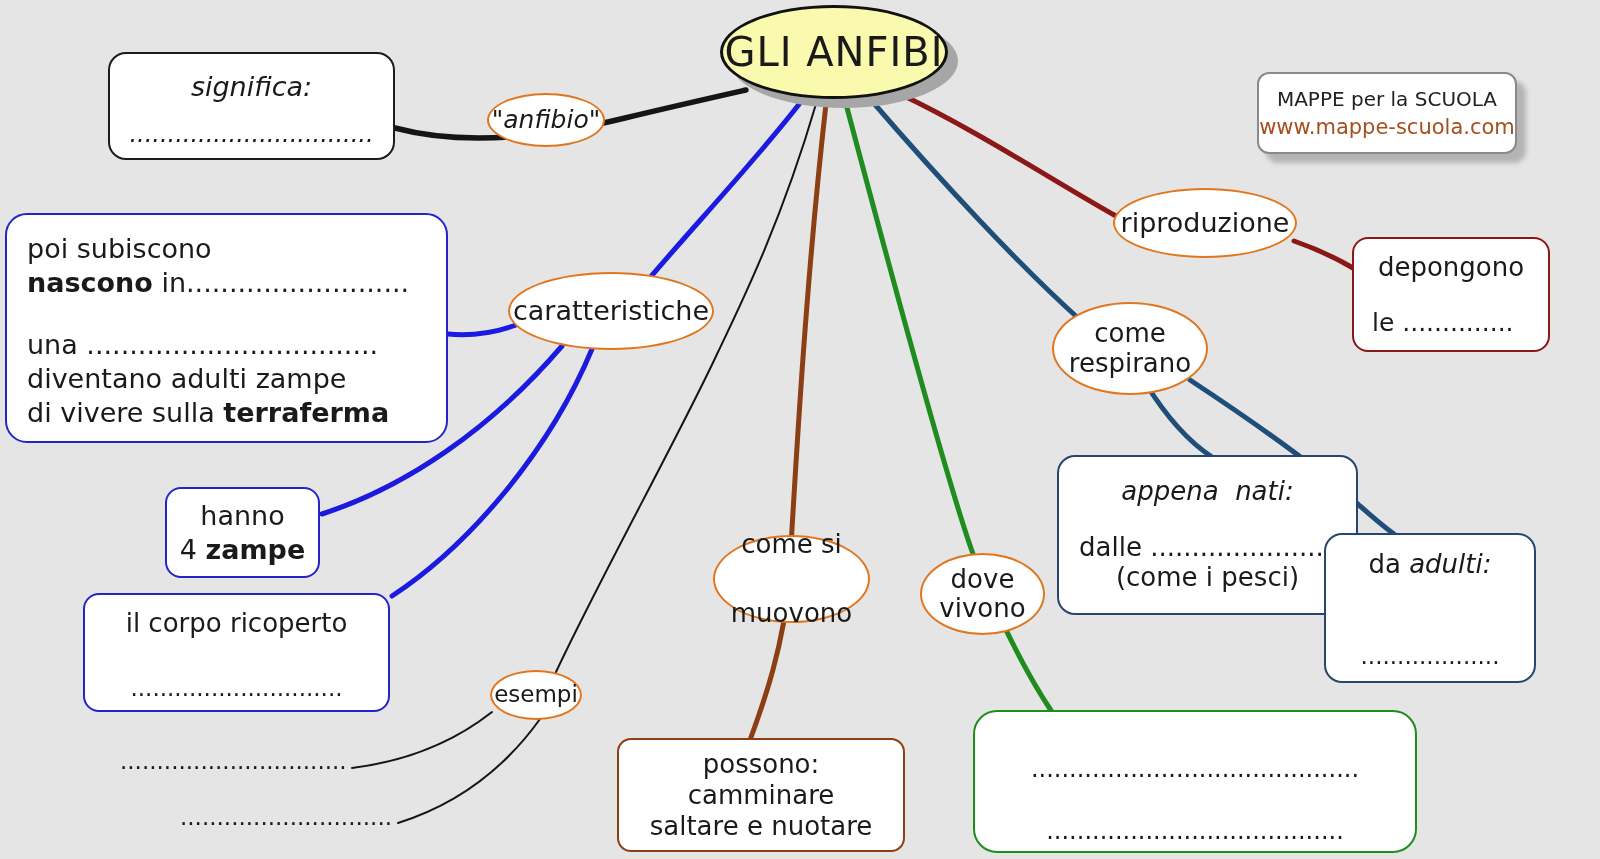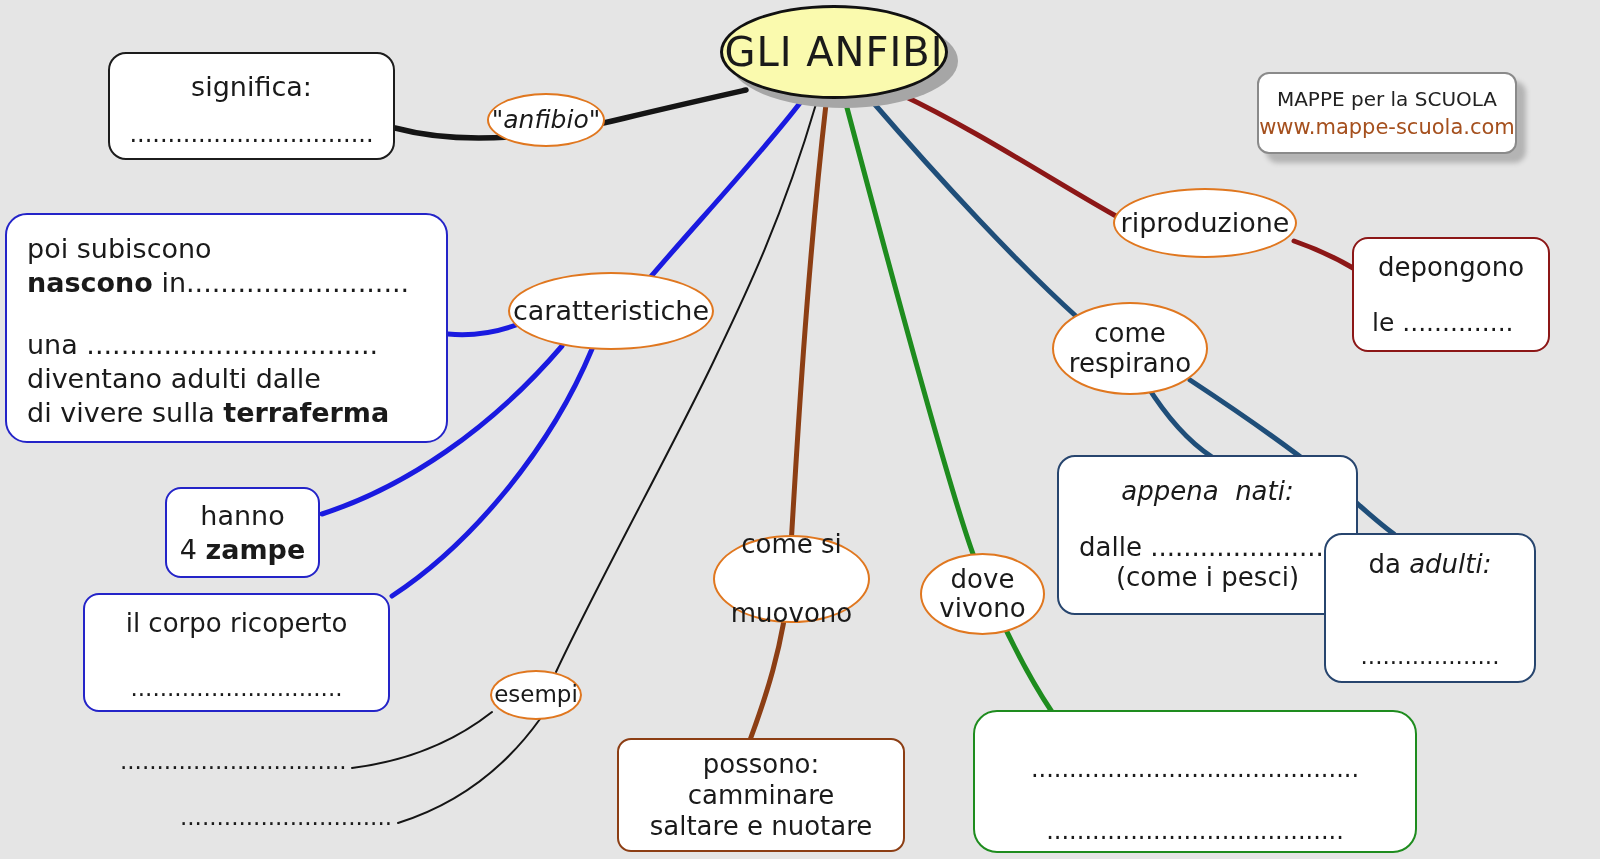--- a/index.html
+++ b/index.html
@@ -22,21 +22,21 @@
   .ellipse{border-radius:50%;background:#fff;display:flex;flex-direction:column;
            align-items:center;justify-content:center;text-align:center;line-height:1.12;}
   .orange-ellipse{border:2.5px solid var(--orange);}
 
   .center-node{left:720px;top:5px;width:228px;height:94px;border-radius:50%;
     background:var(--yellow);border:3px solid #111;display:flex;align-items:center;
     justify-content:center;font-size:40px;letter-spacing:1px;
     box-shadow:10px 9px 0 var(--shadow);}
 
   .box{background:#fff;border-radius:18px;}
-  .b-black{border:2.5px solid #1c1c1c;}
+  .b-black{border:2.5px solid #1c1c1c;font-style:italic;}
   .b-blue{border:2px solid var(--blue-border);}
   .b-steel{border:2.5px solid var(--steel-border);}
   .b-brown{border:2.5px solid var(--brown);}
   .b-green{border:2.5px solid var(--green);}
   .b-darkred{border:2.5px solid var(--darkred);}
   .b-gray{border:2px solid #8a8a8a;box-shadow:9px 9px 5px #b4b4b4;}
 
   .ctr{text-align:center;}
   b{font-weight:bold;}
   .it{font-style:italic;}
@@ -135,21 +135,21 @@
 
   <div id="anfibio" class="node ellipse orange-ellipse it">
     <span>"anfibio"</span>
   </div>
 
   <div id="nascono" class="box b-blue">
     <div>poi subiscono</div>
     <div><b>nascono</b><span> in..........................</span></div>
     <div class="gap"></div>
     <div>una ..................................</div>
-    <div>diventano adulti dalle</div>
+    <div>diventano adulti zampe</div>
     <div><span>di vivere sulla </span><b>terraferma</b></div>
   </div>
 
   <div id="caratteristiche" class="node ellipse orange-ellipse">
     <span>caratteristiche</span>
   </div>
 
   <div id="hanno" class="box b-blue">
     <div>hanno</div>
     <div><span>4 </span><b>zampe</b></div>

